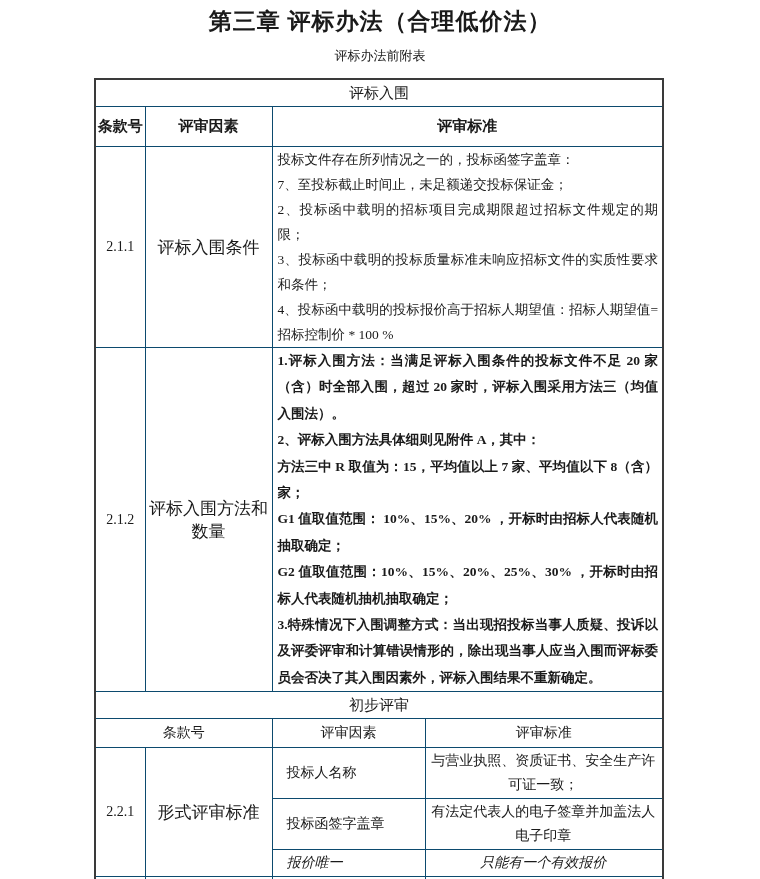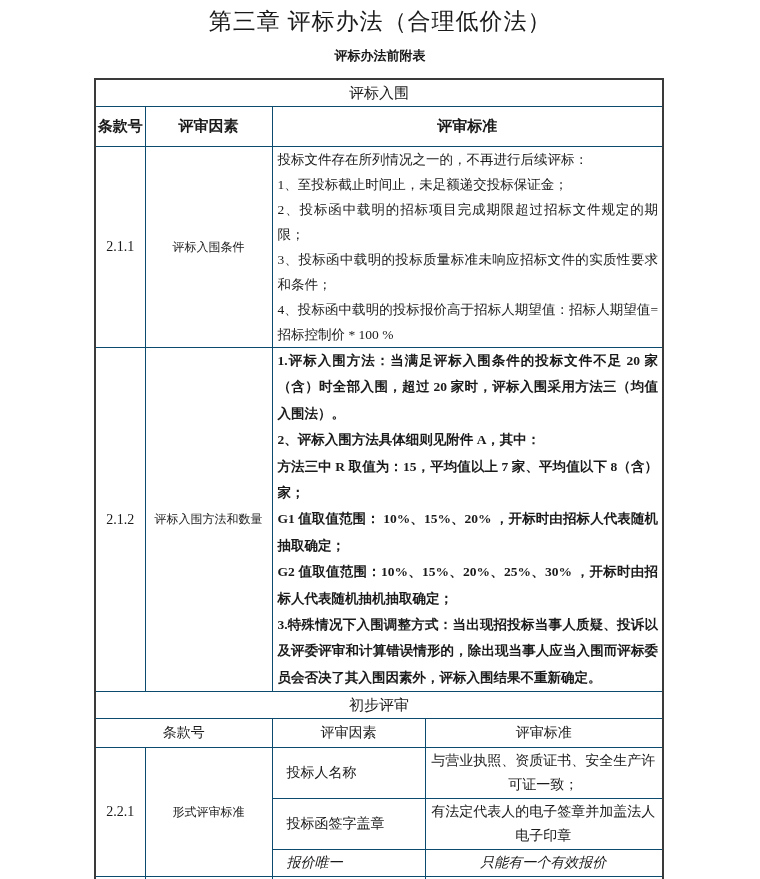--- a/index.html
+++ b/index.html
@@ -1,42 +1,42 @@
 <!DOCTYPE html>
 <html><head>
 <meta charset="utf-8">
 <style>
   html,body{margin:0;padding:0;}
   body{
     width:760px;height:879px;background:#ffffff;overflow:hidden;
     font-family:"Liberation Serif","DejaVu Serif",serif;color:#1a1a1a;
   }
   .doc-title{
-    text-align:center;font-weight:normal;font-size:23px;line-height:28px;
+    text-align:center;font-weight:bold;font-size:23px;line-height:28px;
     padding-top:8px;letter-spacing:1px;
   }
   .doc-subtitle{
-    text-align:center;font-weight:bold;font-size:13px;line-height:16px;
+    text-align:center;font-weight:normal;font-size:13px;line-height:16px;
     margin-top:12px;
   }
   table.eval{
     border-collapse:collapse;table-layout:fixed;width:568px;
     margin:14px 0 0 94px;border:2px solid #3a3a3a;
   }
   table.eval td{
     border:1px solid #0c4a6e;overflow:hidden;vertical-align:middle;
   }
   
   .r-sec td{height:24px;text-align:center;font-size:15px;}
   
   .r-h1 td{height:37px;text-align:center;font-weight:bold;font-size:15px;}
   
   .r-h2 td{height:26px;text-align:center;font-size:14px;}
   .c-clause{text-align:center;font-size:14px;margin-left:20px;}
-  .c-factor{text-align:center;font-size:12px;padding:0 1px;}
+  .c-factor{text-align:center;font-size:17px;padding:0 1px;}
   .c-std{text-align:justify;padding:0 4px 0 5px;}
   .c-std p{margin:0;}
   .std1 p{font-size:13.5px;line-height:25px;font-weight:normal;}
   .std2 p{font-size:13.5px;line-height:26.4px;font-weight:bold;}
   .tr-211 td.c-std{height:174px;}
   .tr-212 td.c-std{height:289px;}
   .c-subfactor{text-align:left;padding-left:14px;font-size:14px;}
   .c-substd{text-align:center;padding:1px 3px 1px 2px;font-size:14px;line-height:24px;}
   .h52{height:50px;} .h51{height:49px;} .h29{height:27px;font-style:italic;} .h26{height:24px;}
 </style>
@@ -62,22 +62,22 @@
   <tr class="r-h1">
     <td>条款号</td>
     <td>评审因素</td>
     <td colspan="2">评审标准</td>
   </tr>
 
   <tr class="tr-211">
     <td class="c-clause">2.1.1</td>
     <td class="c-factor">评标入围条件</td>
     <td colspan="2" class="c-std std1">
-      <p>投标文件存在所列情况之一的，不再进行后续评标：</p>
-      <p>1、至投标截止时间止，未足额递交投标保证金；</p>
+      <p>投标文件存在所列情况之一的，投标函签字盖章：</p>
+      <p>7、至投标截止时间止，未足额递交投标保证金；</p>
       <p>2、投标函中载明的招标项目完成期限超过招标文件规定的期限；</p>
       <p>3、投标函中载明的投标质量标准未响应招标文件的实质性要求和条件；</p>
       <p>4、投标函中载明的投标报价高于招标人期望值：招标人期望值=招标控制价 * 100 %</p>
     </td>
   </tr>
 
   <tr class="tr-212">
     <td class="c-clause">2.1.2</td>
     <td class="c-factor">评标入围方法和数量</td>
     <td colspan="2" class="c-std std2">

